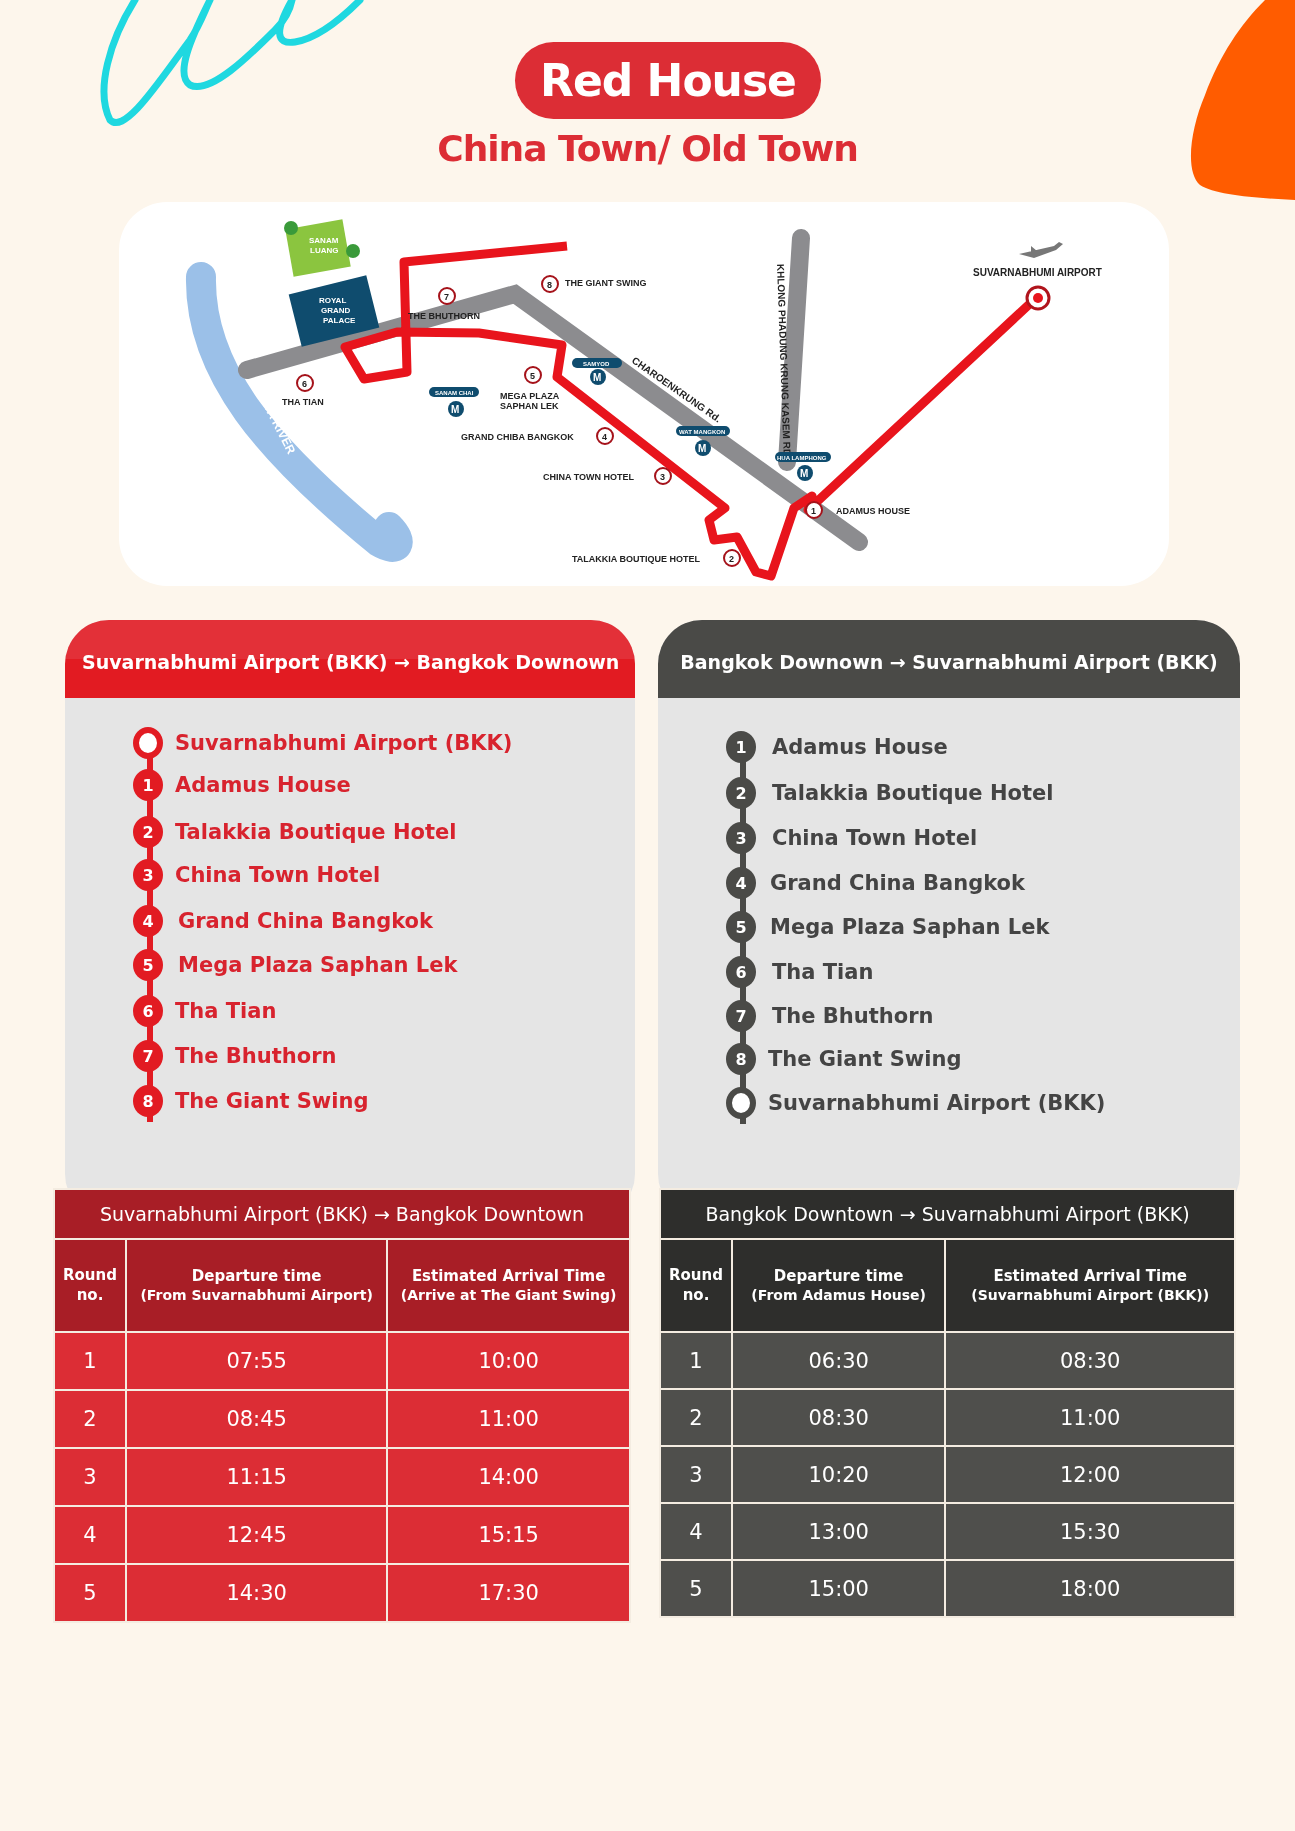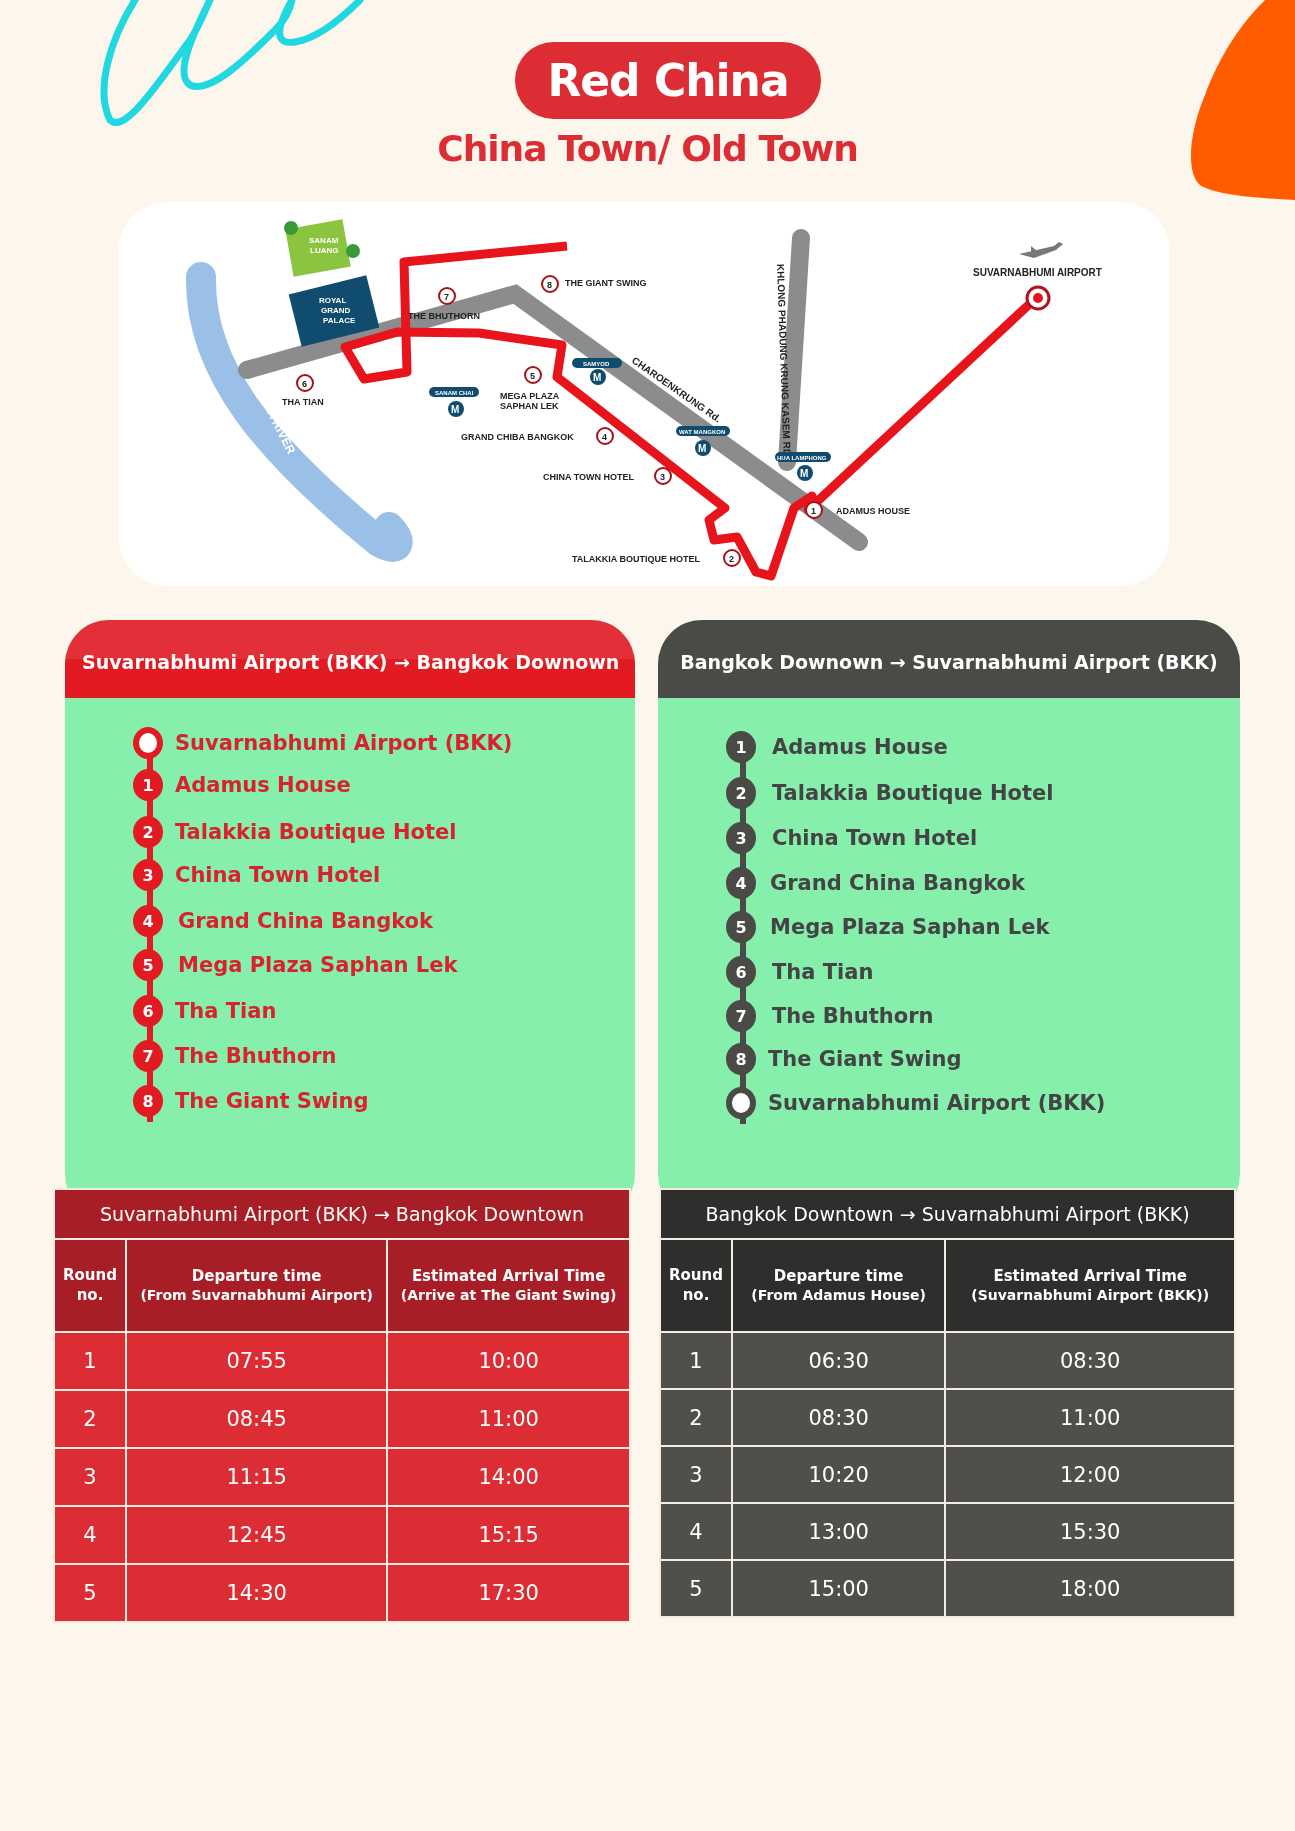--- a/index.html
+++ b/index.html
@@ -26,21 +26,21 @@
   }
 
   .map-box {
     position: absolute; left: 119px; top: 202px; width: 1050px; height: 384px;
     background: #fff; border-radius: 48px; overflow: hidden;
   }
   .map-box svg { position: absolute; left: 0; top: 0; }
   .map-label { font-family: "Liberation Sans", sans-serif; font-weight: bold; fill: #222; }
 
   .stops-panel {
-    position: absolute; top: 620px; height: 598px; background: #86efac;
+    position: absolute; top: 620px; height: 598px; background: #e5e5e5;
     border-radius: 44px;
   }
   .stops-panel.left { left: 65px; width: 570px; }
   .stops-panel.right { left: 658px; width: 582px; }
   .stops-panel .pointer {
     position: absolute; bottom: -30px; width: 0; height: 0;
     border-left: 30px solid transparent; border-right: 30px solid transparent;
     border-top: 32px solid #fff;
   }
   .stops-panel.left .pointer { left: 257px; }
@@ -93,21 +93,21 @@
 
 <svg class="deco-squiggle" width="290" height="140" viewBox="0 0 290 140">
   <path d="M55 0 C 30 40, 15 90, 30 120 C 45 135, 80 80, 110 40 C 120 25, 125 10, 130 0 M130 0 C 110 40, 95 75, 110 85 C 130 95, 170 55, 195 30 C 205 20, 210 10, 212 0 M212 0 C 195 30, 195 45, 215 42 C 240 38, 265 15, 280 0" fill="none" stroke="#1fd8e0" stroke-width="7" stroke-linecap="round"></path>
 </svg>
 
 <svg class="deco-blob" width="150" height="205" viewBox="0 0 150 205">
   <path d="M120 0 L150 0 L150 200 C 110 198, 70 195, 55 185 C 40 172, 45 130, 60 95 C 75 55, 95 25, 120 0 Z" fill="#ff5c00"></path>
 </svg>
 
 <div class="title-pill">
-  <span>Red China</span>
+  <span>Red House</span>
 </div>
 <div class="subtitle">China Town/ Old Town</div>
 
 <div class="map-box">
   <svg width="1050" height="384" viewBox="0 0 1050 384">
 
     <path d="M 82 75 C 80 170, 150 250, 260 340 C 280 352, 285 340, 270 325" fill="none" stroke="#9bc0e8" stroke-width="30" stroke-linecap="round"></path>
     <text class="map-label" x="0" y="0" font-size="12" fill="#fff" style="fill:#fff" transform="translate(112 140) rotate(63)">CHAO PHRAYA RIVER</text>
 
     <path d="M 128 168 L 396 92 L 740 340" fill="none" stroke="#8c8c8f" stroke-width="18" stroke-linecap="round"></path>

